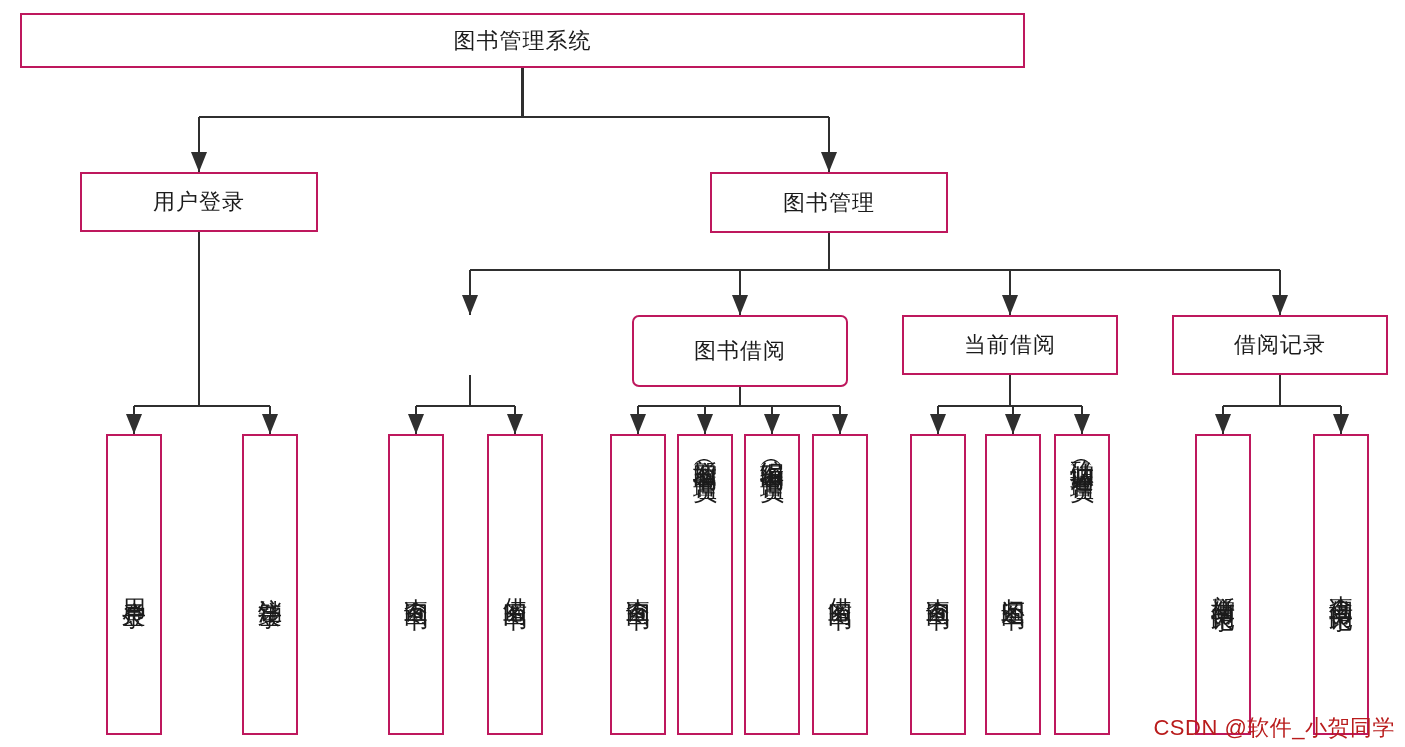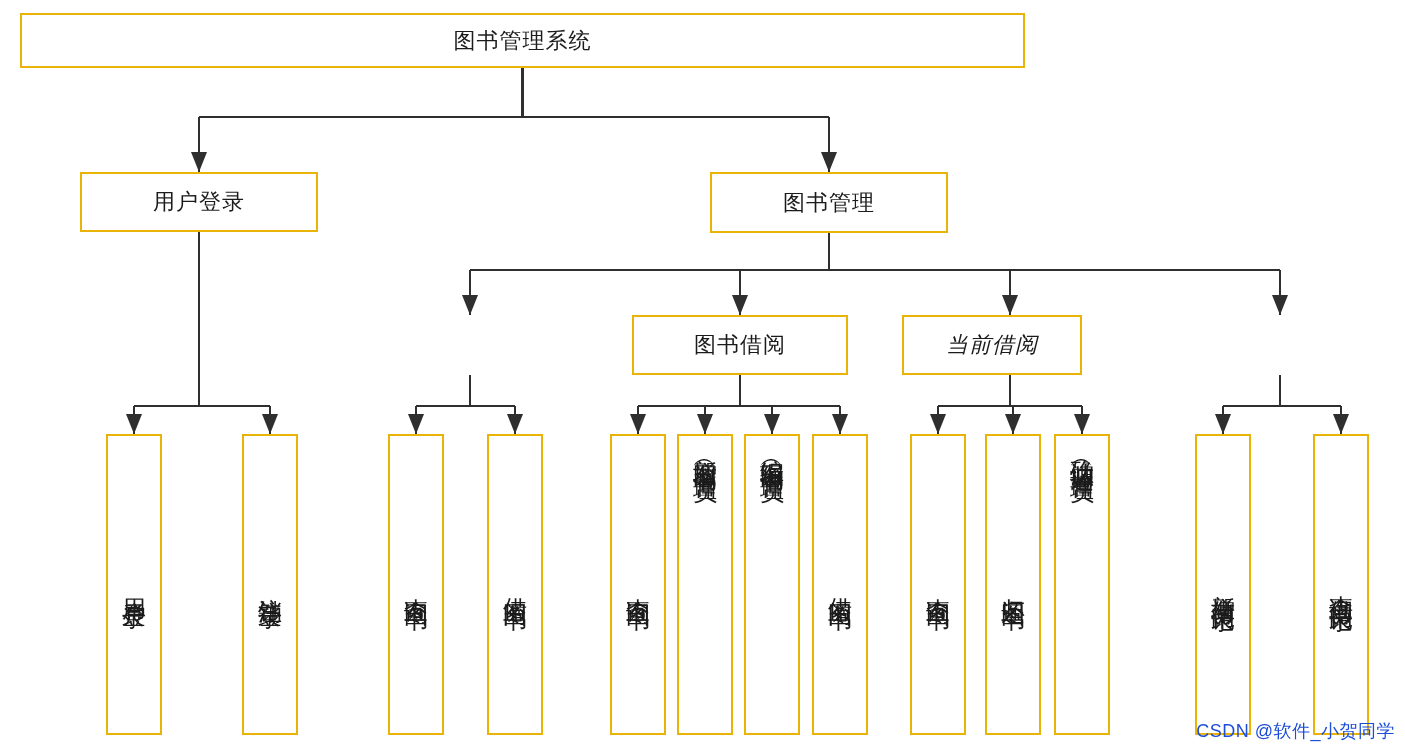--- a/index.html
+++ b/index.html
@@ -22,21 +22,21 @@
     position: absolute;
     left: 0;
     top: 0;
     width: 1405px;
     height: 747px;
   }
   .node {
     position: absolute;
     box-sizing: border-box;
     background: #ffffff;
-    border: 2px solid #eab308;
+    border: 2px solid #be185d;
     display: flex;
     align-items: center;
     justify-content: center;
     color: #1b1b1b;
   }
   .node-label {
     display: block;
     text-align: center;
     line-height: 1.18;
     white-space: pre;
@@ -60,22 +60,22 @@
     line-height: 1;
   }
   .node.vertical.centered {
     align-items: center;
     padding-top: 0;
   }
   #watermark {
     position: absolute;
     right: 10px;
     bottom: 4px;
-    font-size: 18px;
-    color: #1d4ed8;
+    font-size: 22px;
+    color: #b91c1c;
     white-space: nowrap;
     letter-spacing: 0.5px;
   }
 </style>
 </head>
 <body>
 
 <div id="canvas">
 
   <svg id="edges" viewBox="0 0 1405 747" xmlns="http://www.w3.org/2000/svg">
@@ -137,25 +137,28 @@
     <span class="node-label">图书管理系统</span>
   </div>
 
   <div class="node horizontal" style="left:80px; top:172px; width:238px; height:60px;">
     <span class="node-label">用户登录</span>
   </div>
   <div class="node horizontal" style="left:710px; top:172px; width:238px; height:61px;">
     <span class="node-label">图书管理</span>
   </div>
 
-  <div class="node horizontal" style="left:632px; top:315px; width:216px; height:60px;">
+  <div class="node horizontal" style="left:632px; top:315px; width:216px; height:72px;border-radius:7px;">
     <span class="node-label">图书借阅</span>
   </div>
-  <div class="node horizontal" style="left:902px; top:315px; width:180px; height:60px;font-style:italic;">
+  <div class="node horizontal" style="left:902px; top:315px; width:216px; height:60px;">
     <span class="node-label">当前借阅</span>
+  </div>
+  <div class="node horizontal" style="left:1172px; top:315px; width:216px; height:60px;">
+    <span class="node-label">借阅记录</span>
   </div>
 
   <div class="node vertical centered" style="left:106px; top:434px; width:56px; height:301px;">
     <span class="node-label">用户登录</span>
   </div>
   <div class="node vertical centered" style="left:242px; top:434px; width:56px; height:301px;">
     <span class="node-label">注销登录</span>
   </div>
 
   <div class="node vertical centered" style="left:388px; top:434px; width:56px; height:301px;">

